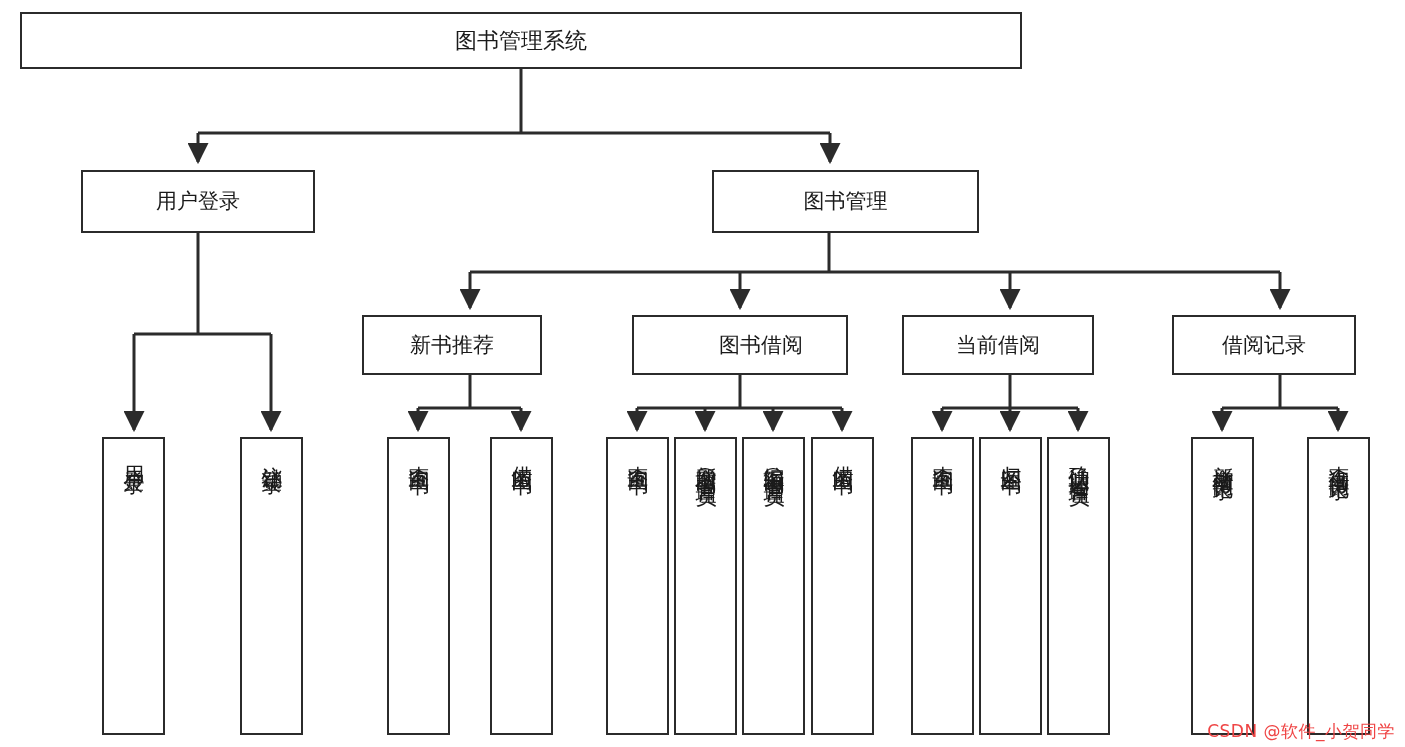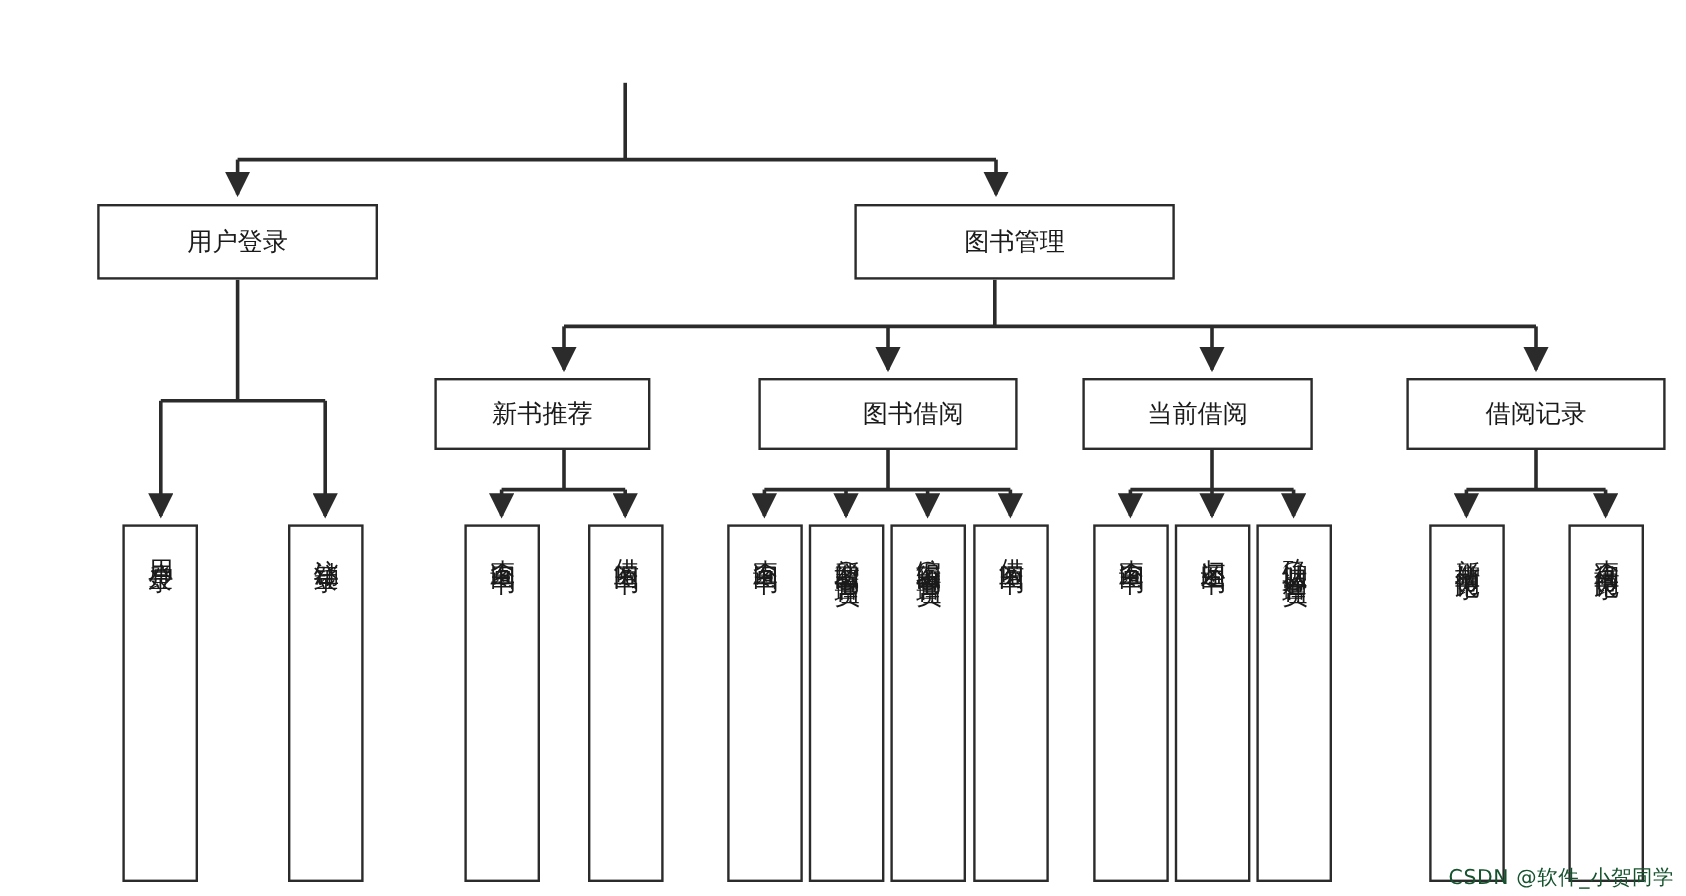--- a/index.html
+++ b/index.html
@@ -60,21 +60,21 @@
     font-size: 21px;
     letter-spacing: 3px;
     line-height: 1;
     white-space: nowrap;
   }
   .watermark {
     position: absolute;
     right: 10px;
     bottom: 4px;
     font-size: 17px;
-    color: #14532d;
+    color: #ef4444;
     letter-spacing: 0.5px;
     z-index: 3;
     white-space: nowrap;
     pointer-events: none;
   }
 </style>
 </head>
 <body>
 
 <div id="diagram-root">
@@ -123,20 +123,23 @@
       <path d="M 1010 408 L 1010 430" marker-end="url(#arrow)"></path>
       <path d="M 1078 408 L 1078 430" marker-end="url(#arrow)"></path>
 
       <path d="M 1280 375 L 1280 408"></path>
       <path d="M 1222 408 L 1338 408"></path>
       <path d="M 1222 408 L 1222 430" marker-end="url(#arrow)"></path>
       <path d="M 1338 408 L 1338 430" marker-end="url(#arrow)"></path>
     </g>
   </svg>
 
+  <div class="node horiz root" style="left:20px; top:12px; width:1002px; height:57px;">
+    <span class="node-label">图书管理系统</span>
+  </div>
 
   <div class="node horiz" style="left:81px; top:170px; width:234px; height:63px;">
     <span class="node-label">用户登录</span>
   </div>
 
   <div class="node horiz" style="left:712px; top:170px; width:267px; height:63px;">
     <span class="node-label">图书管理</span>
   </div>
 
   <div class="node horiz" style="left:362px; top:315px; width:180px; height:60px;">
@@ -144,21 +147,21 @@
   </div>
 
   <div class="node horiz" style="left:632px; top:315px; width:216px; height:60px;padding-left:42px;">
     <span class="node-label">图书借阅</span>
   </div>
 
   <div class="node horiz" style="left:902px; top:315px; width:192px; height:60px;">
     <span class="node-label">当前借阅</span>
   </div>
 
-  <div class="node horiz" style="left:1172px; top:315px; width:216px; height:60px;">
+  <div class="node horiz" style="left:1172px; top:315px; width:184px; height:60px;">
     <span class="node-label">借阅记录</span>
   </div>
 
   <div class="node vert" style="left:102px; top:437px; width:63px; height:298px;">
     <span class="node-label">用户登录</span>
   </div>
 
   <div class="node vert" style="left:240px; top:437px; width:63px; height:298px;">
     <span class="node-label">注销登录</span>
   </div>

